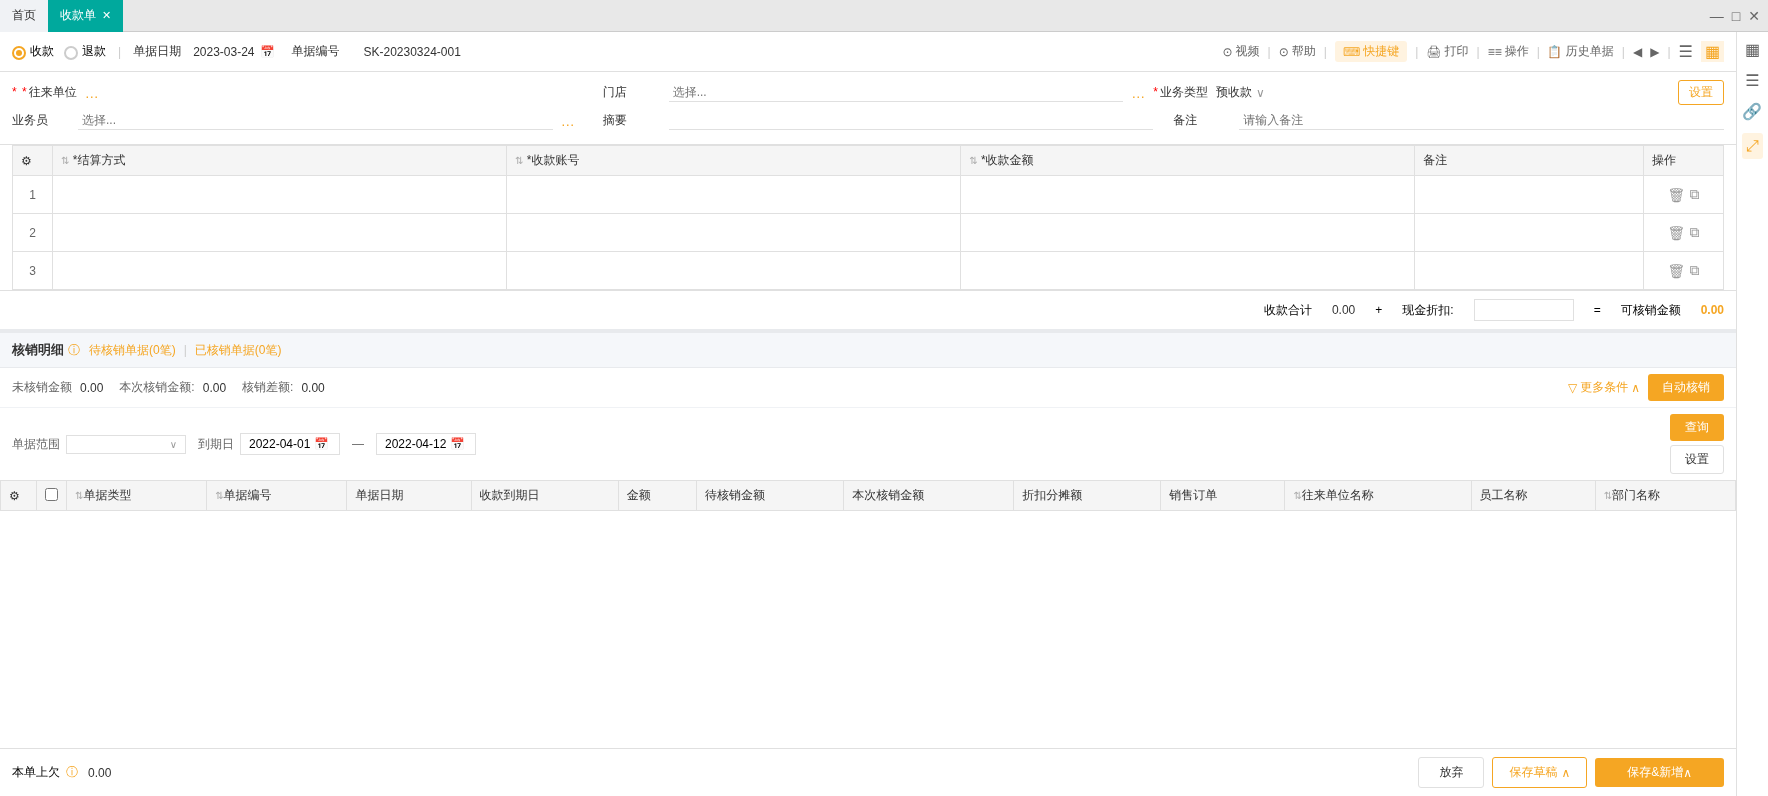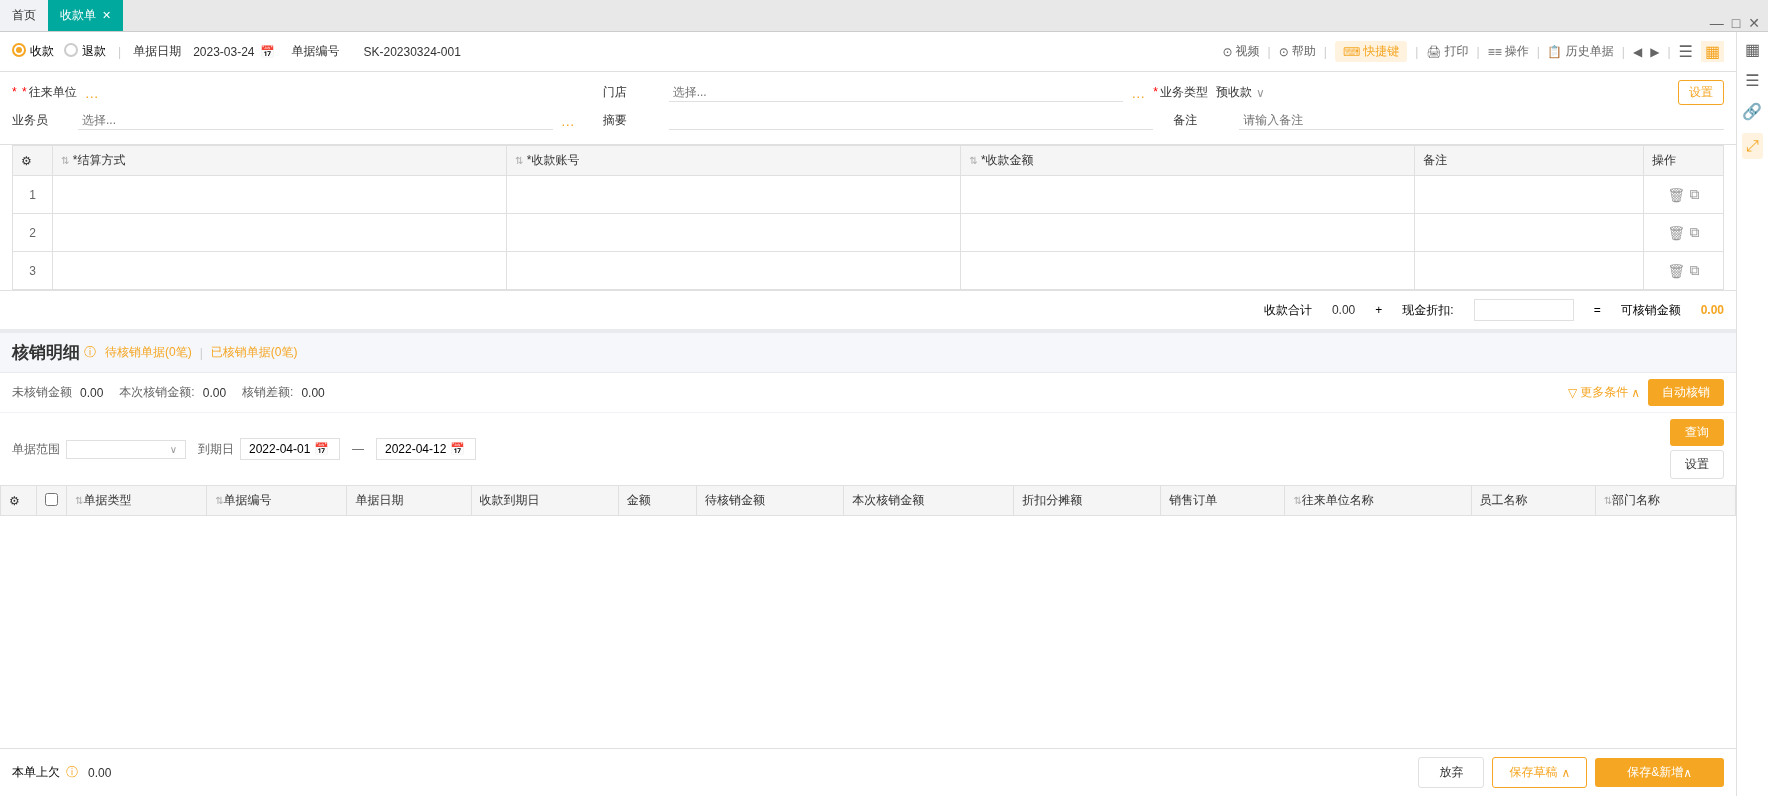--- a/index.html
+++ b/index.html
@@ -1,41 +1,41 @@
 <!DOCTYPE html>
 <html><head>
   <meta charset="utf-8">
   <style>
     * { box-sizing: border-box; margin: 0; padding: 0; font-family: 'Microsoft YaHei', Arial, sans-serif; font-size: 12px; }
     body { background: #f0f2f5; width: 1768px; height: 796px; overflow: hidden; }
 
     
     .tab-bar {
-      display: flex; align-items: flex-end; background: #e8e8e8; height: 32px;
+      display: flex; align-items: center; background: #e8e8e8; height: 32px;
       border-bottom: 1px solid #ccc;
     }
     .tab-item {
       display: flex; align-items: center; padding: 0 12px; height: 32px;
       cursor: pointer; font-size: 13px; color: #333;
     }
     .tab-item.active {
       background: #00a99d; color: #fff;
     }
     .tab-item .close-btn { margin-left: 6px; cursor: pointer; font-size: 11px; }
     .tab-home { background: #f0f2f5; color: #333; }
     .window-controls { margin-left: auto; display: flex; align-items: center; padding-right: 8px; gap: 8px; }
     .window-btn { cursor: pointer; color: #666; font-size: 14px; }
 
     
     .toolbar {
       display: flex; align-items: center; padding: 6px 12px; border-bottom: 1px solid #e0e0e0;
       background: #fff; gap: 6px; min-height: 40px;
     }
     .radio-group { display: flex; align-items: center; gap: 10px; }
-    .radio-item { display: flex; align-items: flex-start; gap: 4px; cursor: pointer; }
+    .radio-item { display: flex; align-items: flex-end; gap: 4px; cursor: pointer; }
     .radio-dot { width: 14px; height: 14px; border-radius: 50%; border: 2px solid #ccc; display: flex; align-items: center; justify-content: center; }
     .radio-dot.active { border-color: #f5a623; }
     .radio-dot.active::after { content: ''; width: 6px; height: 6px; border-radius: 50%; background: #f5a623; }
     .toolbar-sep { color: #ccc; margin: 0 6px; }
     .toolbar-label { color: #333; }
     .toolbar-value { color: #333; font-weight: 500; }
     .toolbar-icon { color: #f5a623; cursor: pointer; }
     .toolbar-right { margin-left: auto; display: flex; align-items: center; gap: 8px; }
     .toolbar-action { display: flex; align-items: center; gap: 3px; cursor: pointer; color: #666; font-size: 12px; }
     .toolbar-action.highlight { color: #f5a623; }
@@ -71,21 +71,21 @@
     
     .summary-row {
       display: flex; align-items: center; justify-content: flex-end;
       padding: 8px 12px; border-top: 1px solid #e0e0e0; gap: 20px;
       background: #fff;
     }
     .summary-input {
       border: 1px solid #e0e0e0; padding: 3px 6px; width: 100px;
       outline: none;
     }
-    .section-title { font-weight: bold; color: #333; font-size: 17px; }
+    .section-title { font-weight: bold; color: #333; font-size: 13px; }
     .section-tabs { display: flex; align-items: center; gap: 4px; margin-left: 9px; }
     .section-tab { color: #f5a623; cursor: pointer; font-size: 12px; }
     .section-tab.active { color: #f5a623; }
     .stat-item { display: flex; align-items: center; gap: 4px; }
     .stat-label { color: #666; }
     .stat-value { color: #333; }
 
     
     .filter-area {
       display: flex; align-items: center; padding: 6px 12px;

